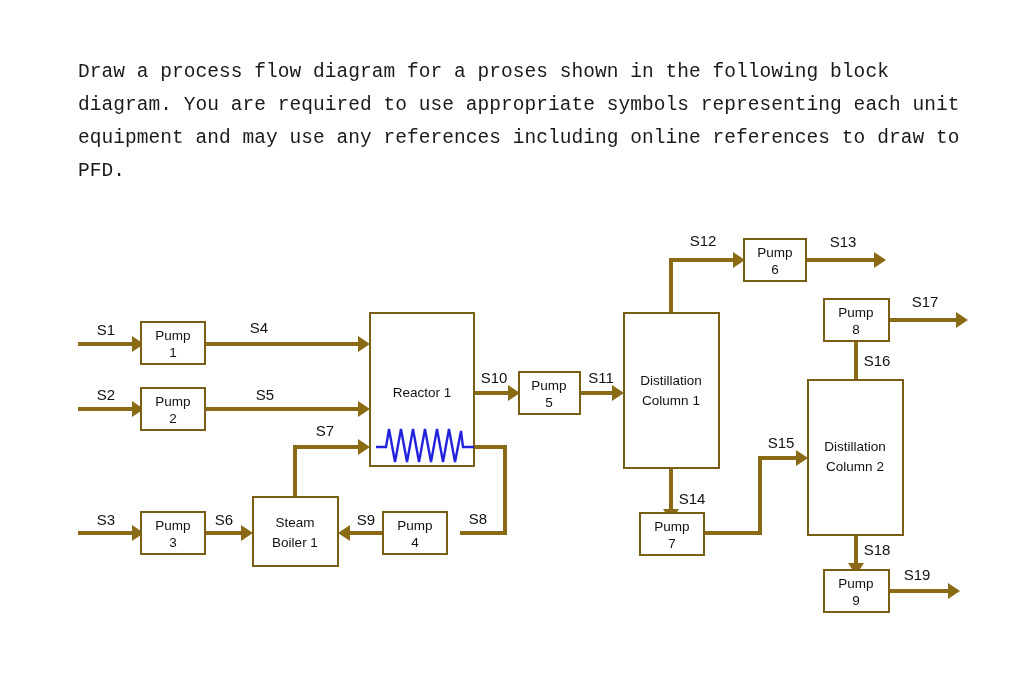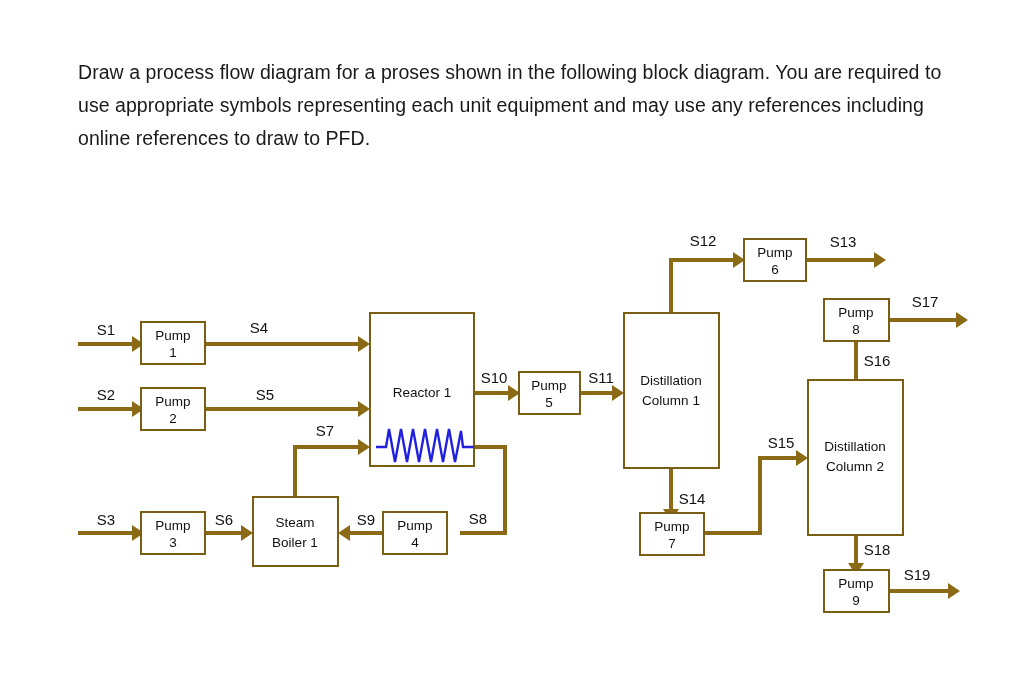--- a/index.html
+++ b/index.html
@@ -20,20 +20,21 @@
   
   #prompt {
     position: absolute;
     left: 78px;
     top: 56px;
     width: 900px;
     font-size: 19.5px;
     line-height: 33px;
     color: #1a1a1a;
     letter-spacing: 0.05px;
+    font-family: Liberation Mono, monospace;
   }
 
   
   #diagram {
     position: absolute;
     left: 0;
     top: 0;
     width: 1024px;
     height: 681px;
   }

